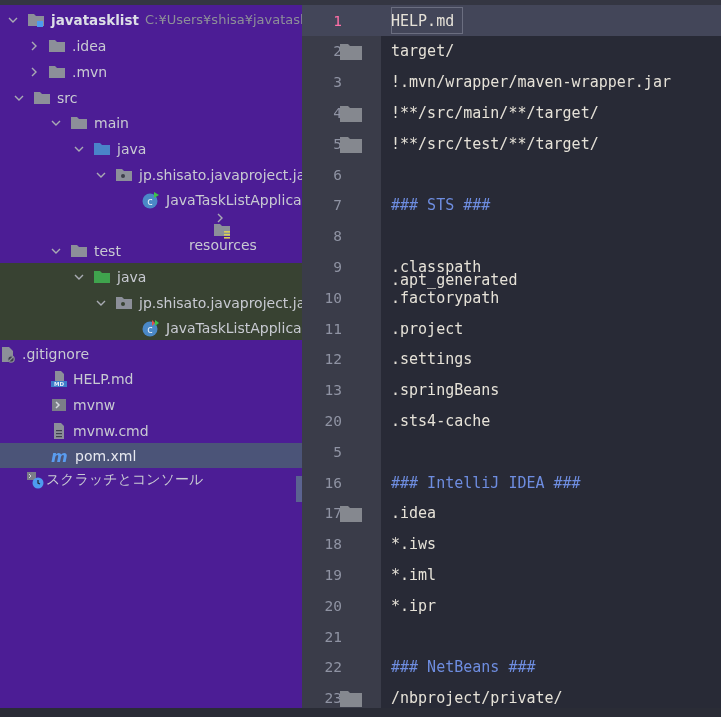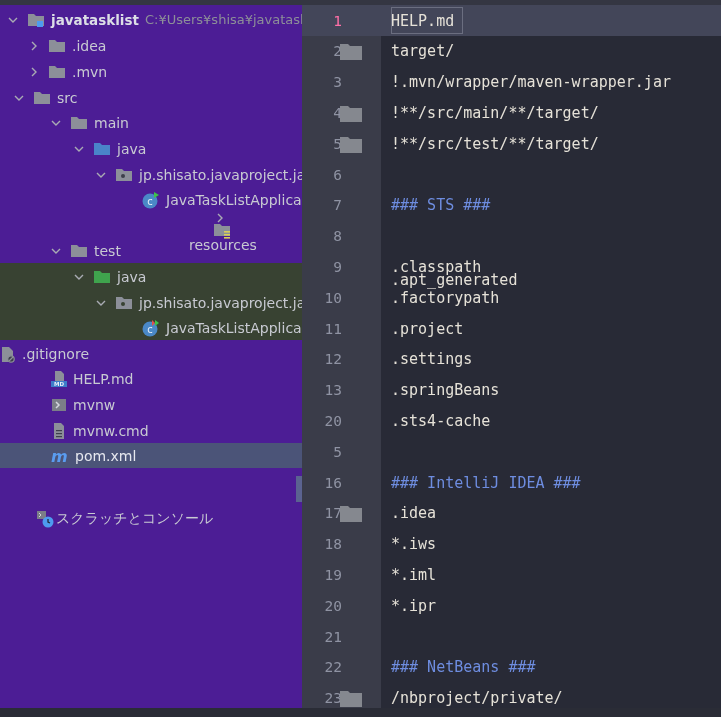--- a/index.html
+++ b/index.html
@@ -237,21 +237,21 @@
   </div>
 
   <div class="row sel" style="top:438px;padding-left:51px;">
     <span class="ico" style="width:18px;"><svg width="18" height="14" viewBox="0 0 18 14">
           <text x="0" y="13" font-size="16" fill="#5a9cf0" font-style="italic" font-weight="bold" font-family="DejaVu Sans, sans-serif">m</text>
         </svg></span>
     <span class="lbl">pom.xml</span>
   </div>
 
 
-  <div class="row" style="top:501px;padding-left:36px;">
+  <div class="row" style="top:462px;padding-left:26px;">
     <span class="ico" style="width:18px;height:18px;margin-right:2px;"><svg width="18" height="18" viewBox="0 0 18 18">
           <rect x="1" y="1" width="9" height="8" fill="#7b7e88"></rect>
           <path d="M3 3 L5 5 L3 7" stroke="#d4d6dd" stroke-width="1" fill="none"></path>
           <circle cx="12" cy="12" r="5.5" fill="#4e9bf0"></circle>
           <path d="M12 9 V12 L14 13" stroke="#1f2a3a" stroke-width="1.3" fill="none"></path>
         </svg></span>
     <span class="lbl">スクラッチとコンソール</span>
   </div>
 </div>
 

